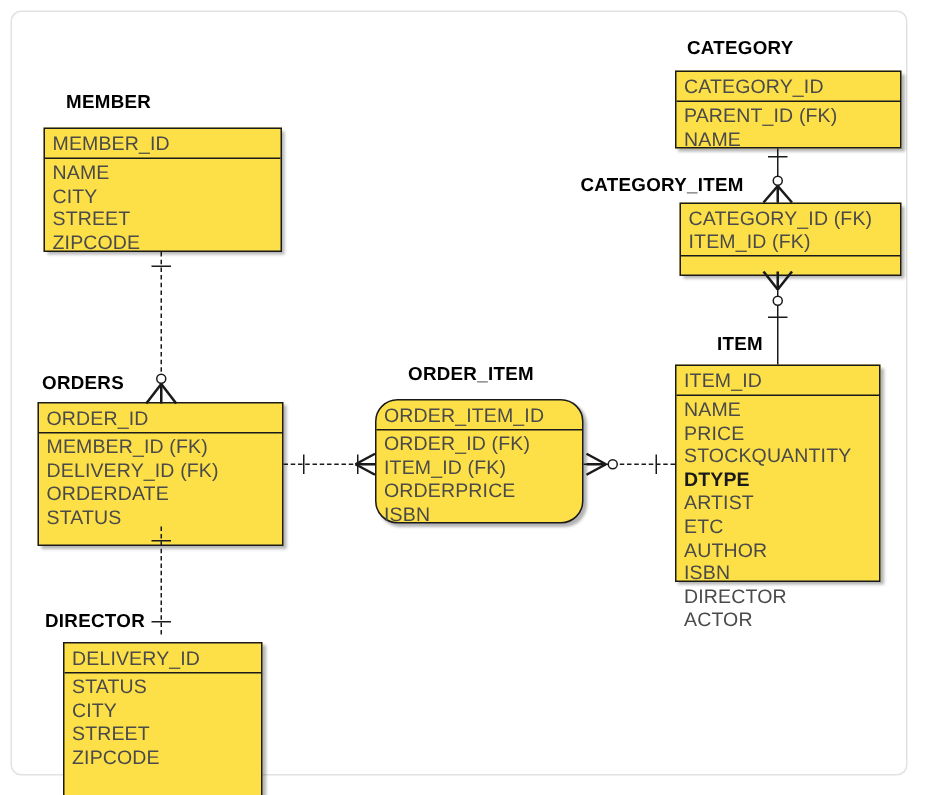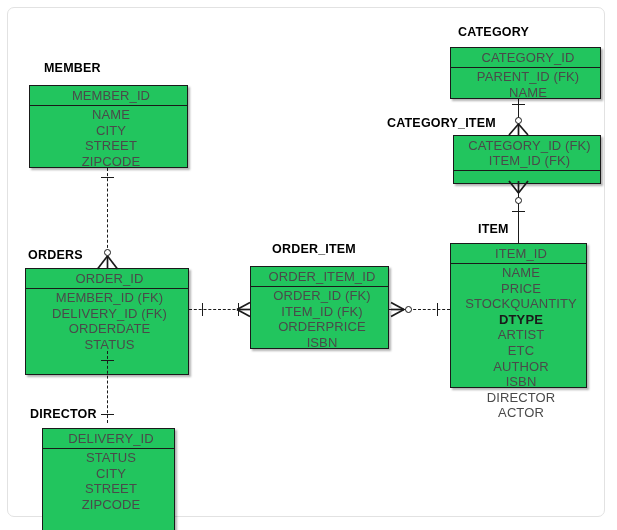--- a/index.html
+++ b/index.html
@@ -17,24 +17,23 @@
     box-sizing:border-box;
   }
 
   
   .entity{position:absolute;}
   .ent-title{
     position:absolute;font-size:12.5px;font-weight:bold;color:#000;
     letter-spacing:.2px;white-space:nowrap;line-height:13px;
   }
   .ent-box{
-    position:absolute;background:#22c55e;border:1.6px solid #1a1a1a;
+    position:absolute;background:#fde047;border:1.6px solid #1a1a1a;
     box-sizing:border-box;
     box-shadow:2px 2px 2px rgba(0,0,0,.30);
-    text-align:center;
   }
   .sect{box-sizing:border-box;}
   .sect + .sect{border-top:1.4px solid #1a1a1a;}
   .attr{
     font-size:13px;color:#4a4a4a;line-height:15.6px;
     padding-left:5px;white-space:nowrap;letter-spacing:.1px;
   }
   .attr.bold{font-weight:bold;color:#1a1a1a;}
   .sect.pad{padding-top:1.5px;padding-bottom:1.5px;}
   .sect.empty{height:13px;}
@@ -78,21 +77,21 @@
         <div class="attr">NAME</div>
         <div class="attr">CITY</div>
         <div class="attr">STREET</div>
         <div class="attr">ZIPCODE</div>
       </div>
     </div>
   </div>
 
   <div class="entity">
     <div class="ent-title" style="left:28px;top:249px;">ORDERS</div>
-    <div class="ent-box" style="left:25px;top:268px;width:164px;height:107px;">
+    <div class="ent-box" style="left:25px;top:268px;width:164px;height:96px;">
       <div class="sect pad">
         <div class="attr">ORDER_ID</div>
       </div>
       <div class="sect pad">
         <div class="attr">MEMBER_ID (FK)</div>
         <div class="attr">DELIVERY_ID (FK)</div>
         <div class="attr">ORDERDATE</div>
         <div class="attr">STATUS</div>
       </div>
     </div>
@@ -108,21 +107,21 @@
         <div class="attr">STATUS</div>
         <div class="attr">CITY</div>
         <div class="attr">STREET</div>
         <div class="attr">ZIPCODE</div>
       </div>
     </div>
   </div>
 
   <div class="entity">
     <div class="ent-title" style="left:272px;top:243px;">ORDER_ITEM</div>
-    <div class="ent-box" style="left:250px;top:266px;width:139px;height:83px;">
+    <div class="ent-box" style="left:250px;top:266px;width:139px;height:83px;border-radius:15px;">
       <div class="sect pad">
         <div class="attr">ORDER_ITEM_ID</div>
       </div>
       <div class="sect pad">
         <div class="attr">ORDER_ID (FK)</div>
         <div class="attr">ITEM_ID (FK)</div>
         <div class="attr">ORDERPRICE</div>
         <div class="attr">ISBN</div>
       </div>
     </div>

